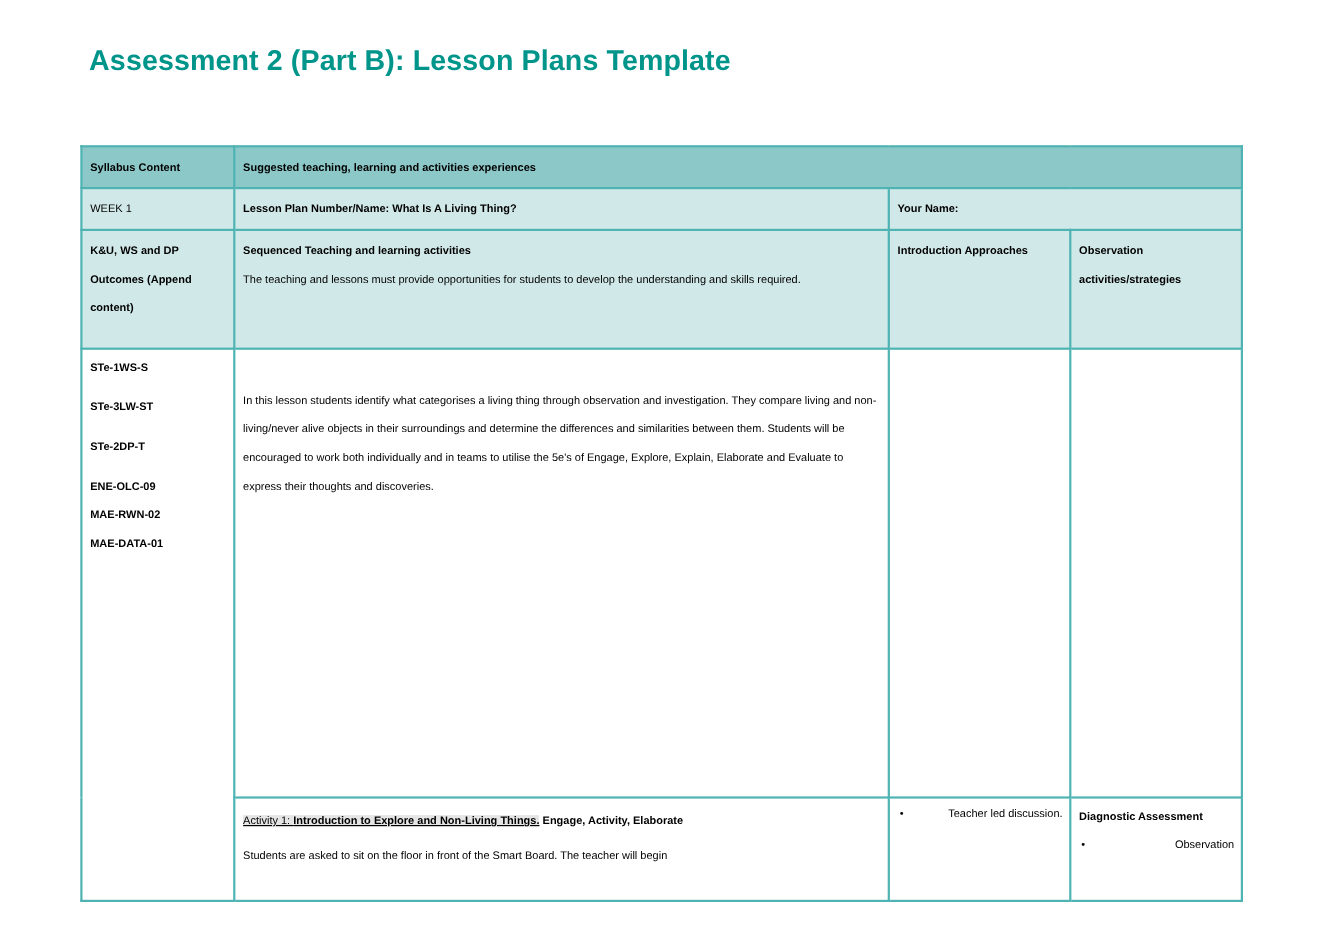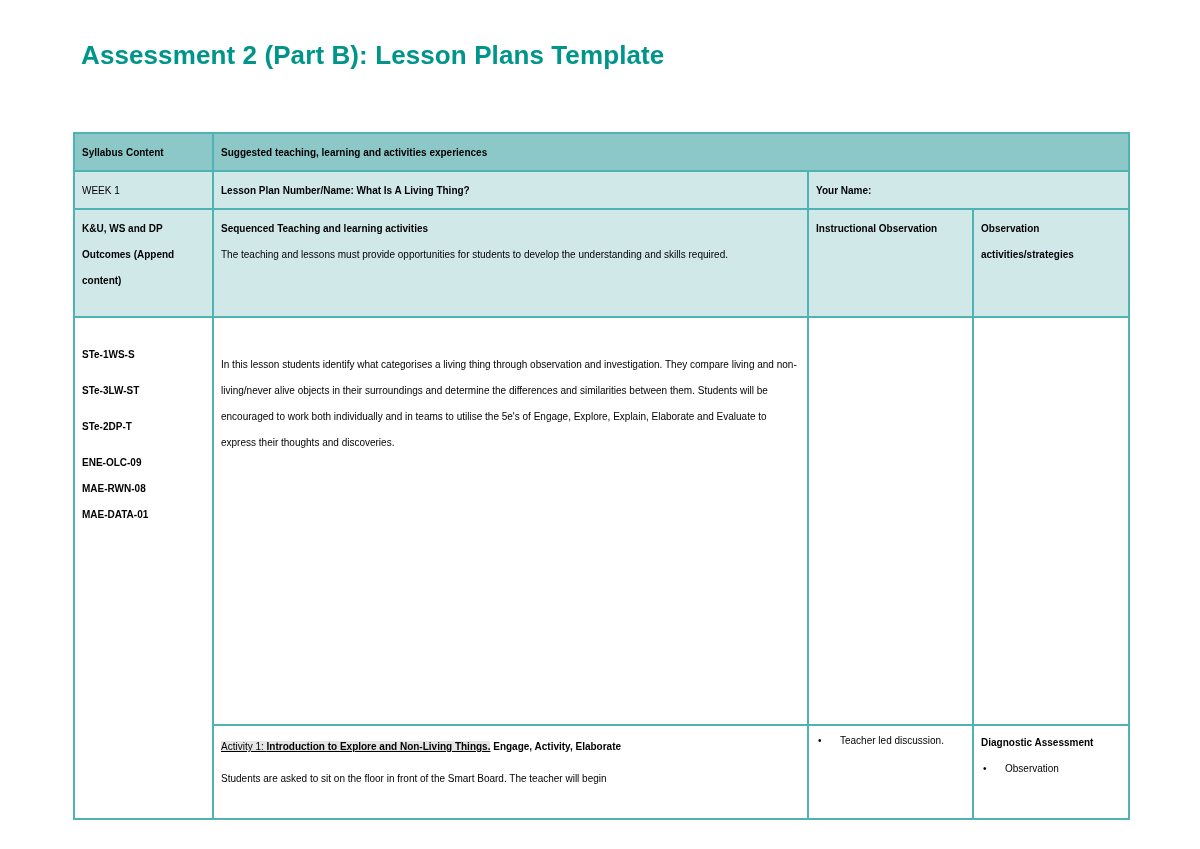--- a/index.html
+++ b/index.html
@@ -11,21 +11,21 @@
   table.lp { position: absolute; left: 73px; top: 132px; width: 1055px;
              border-collapse: collapse; table-layout: fixed; font-size: 10px; border-radius: 10px; }
   table.lp td { border: 2px solid #4fb3b3; vertical-align: top; padding: 6px 6px 4px 7px;
                 line-height: 26px; }
   .hdr td { background: #8dc8c8; font-weight: bold; height: 22px; padding-top: 4px; padding-bottom: 4px; }
   .sub td { background: #d1e8e8; margin-top: 28px; }
   .b { font-weight: bold; }
   .outcomes div { font-weight: bold; line-height: 26px; }
   .outcomes .gap { margin-bottom: 10px; }
   .hl { background: #e5e5e5; text-decoration: underline; }
-  ul.bul { margin: 0; padding-left: 24px; list-style: none; }
+  ul.bul { margin: 0; padding-left: 24px; list-style: none; text-align: right; }
   ul.bul li { position: relative; }
   ul.bul li::before { content: "\2022"; position: absolute; left: -22px; }
 </style>
 </head>
 <body>
 
 <h1 class="title">Assessment 2 (Part B): Lesson Plans Template</h1>
 
 <table class="lp">
   <colgroup>
@@ -43,30 +43,30 @@
     <td class="b" style="font-weight:normal"><span>WEEK 1</span></td>
     <td class="b">Lesson Plan Number/Name: What Is A Living Thing?</td>
     <td colspan="2" class="b">Your Name:</td>
   </tr>
   <tr class="sub">
     <td class="b" style="height:96px">K&amp;U, WS and DP Outcomes (Append content)</td>
     <td>
       <div class="b">Sequenced Teaching and learning activities</div>
       <div>The teaching and lessons must provide opportunities for students to develop the understanding and skills required.</div>
     </td>
-    <td class="b">Instructional Observation</td>
+    <td class="b">Introduction Approaches</td>
     <td class="b">Observation activities/strategies</td>
   </tr>
   <tr>
-    <td rowspan="2" class="outcomes" style="padding-top:24px">
+    <td rowspan="2" class="outcomes" style="padding-top:4px">
       <div class="gap">STe-1WS-S</div>
       <div class="gap">STe-3LW-ST</div>
       <div class="gap">STe-2DP-T</div>
       <div>ENE-OLC-09</div>
-      <div>MAE-RWN-08</div>
+      <div>MAE-RWN-02</div>
       <div>MAE-DATA-01</div>
     </td>
     <td style="height:368px; padding-top:34px">In this lesson students identify what categorises a living thing through observation and investigation. They compare living and non-living/never alive objects in their surroundings and determine the differences and similarities between them. Students will be encouraged to work both individually and in teams to utilise the 5e's of Engage, Explore, Explain, Elaborate and Evaluate to express their thoughts and discoveries.</td>
     <td></td>
     <td></td>
   </tr>
   <tr>
     <td style="padding-top:8px; height:80px">
       <div><span class="hl">Activity 1: </span><span class="hl b">Introduction to Explore and Non-Living Things.</span><span class="b"> Engage, Activity, Elaborate</span></div>
       <div style="margin-top:6px">Students are asked to sit on the floor in front of the Smart Board. The teacher will begin</div>

